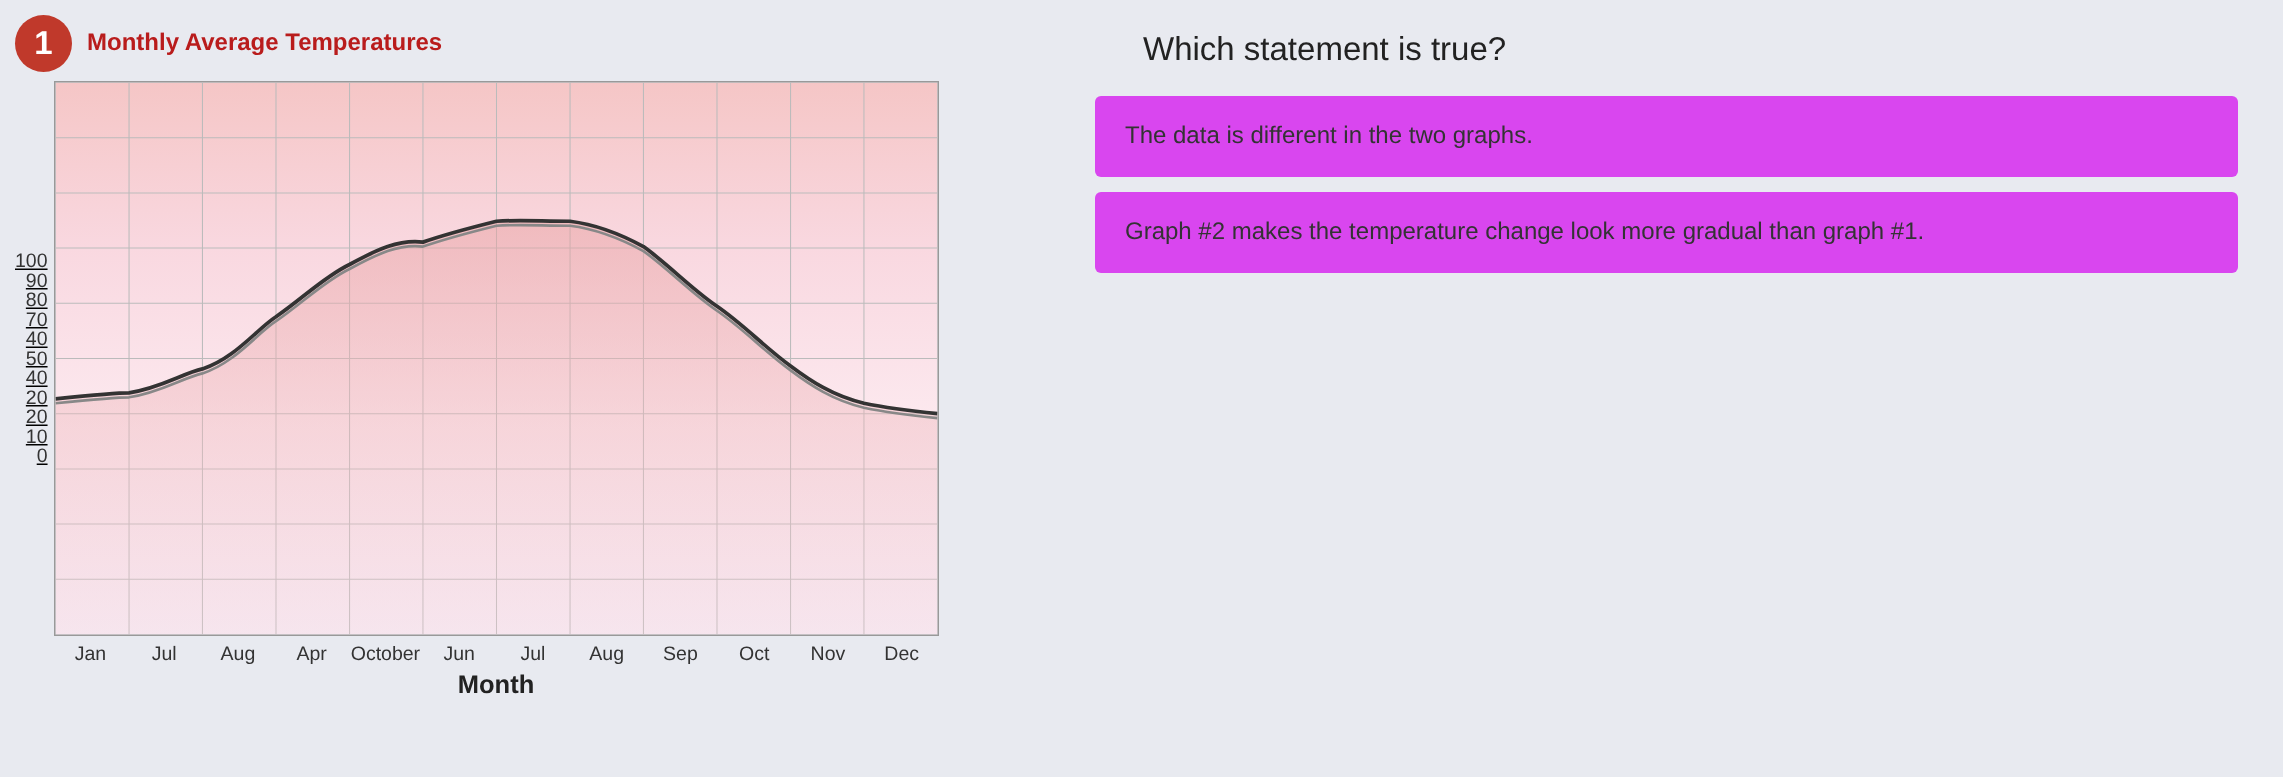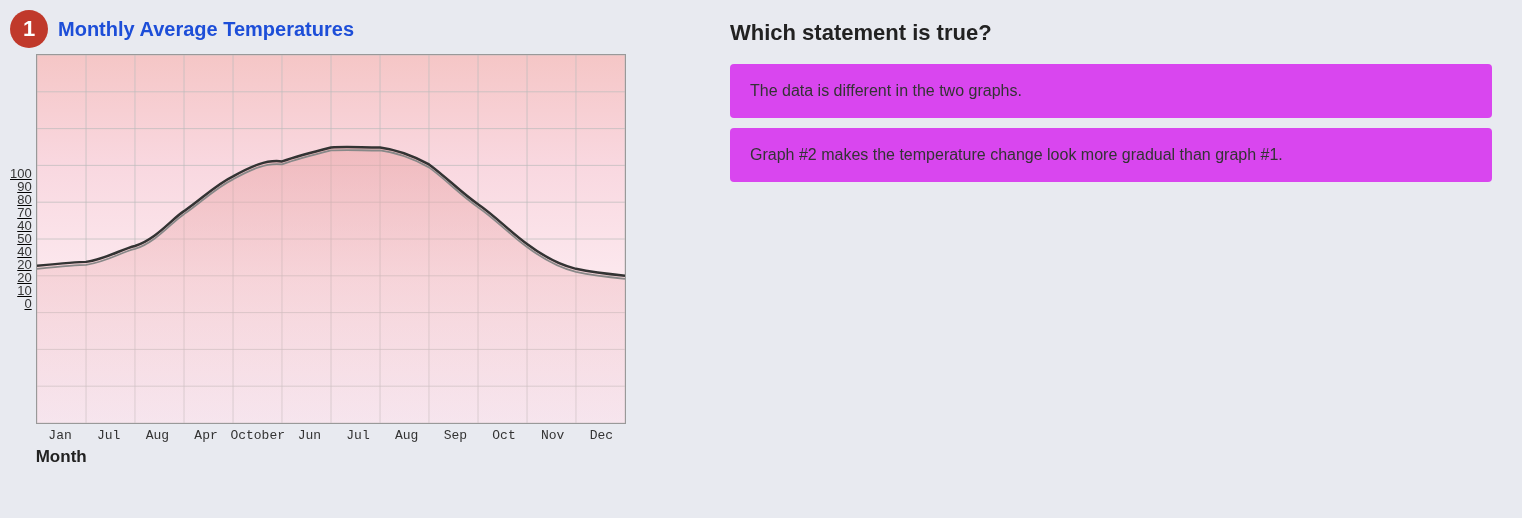--- a/index.html
+++ b/index.html
@@ -29,23 +29,23 @@
       color: white;
       font-size: 22px;
       font-weight: bold;
       display: flex;
       align-items: center;
       justify-content: center;
       margin-right: 10px;
       flex-shrink: 0;
     }
     .chart-title {
-      font-size: 20px;
+      font-size: 16px;
       font-weight: bold;
-      color: #1d4ed8;
+      color: #b91c1c;
     }
     .chart-container {
       display: flex;
       align-items: flex-start;
     }
     .y-axis-labels {
       display: flex;
       flex-direction: column;
       justify-content: center;
       height: 370px;
@@ -66,51 +66,51 @@
     .chart-svg-area {
       width: 590px;
       height: 370px;
       border: 1.5px solid #999;
       background: linear-gradient(to bottom, #f5c6c6 0%, #f9d8e0 30%, #fce8ee 60%, #f7eef7 100%);
       position: relative;
       overflow: hidden;
     }
     .x-axis-labels {
       display: flex;
-      justify-content: flex-start;
+      justify-content: center;
       width: 590px;
       padding: 4px 0 0 0;
-      font-family: Liberation Mono, monospace;
     }
     .x-axis-labels span {
       font-size: 13px;
       color: #333;
       text-align: center;
       flex: 1;
     }
     .x-axis-title {
-      text-align: left;
+      text-align: center;
       font-size: 17px;
       font-weight: bold;
       margin-top: 4px;
       color: #222;
     }
     .right-panel {
       flex: 1;
       padding: 20px 30px;
       display: flex;
       flex-direction: column;
       justify-content: flex-start;
     }
     .question-text {
       font-size: 22px;
-      font-weight: bold;
+      font-weight: normal;
       color: #222;
       margin-bottom: 18px;
       text-align: left;
+      margin-left: 32px;
     }
     .answer-option {
       background: #d946ef;
       border-radius: 4px;
       padding: 18px 20px;
       margin-bottom: 10px;
       font-size: 16px;
       color: #333;
       cursor: pointer;
     }

